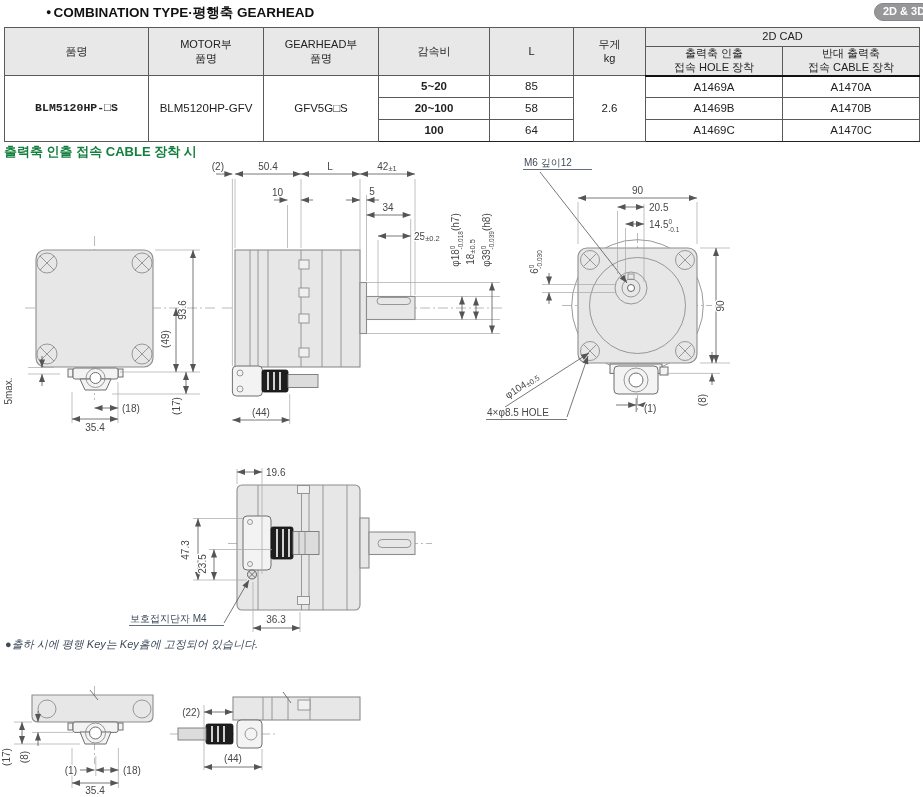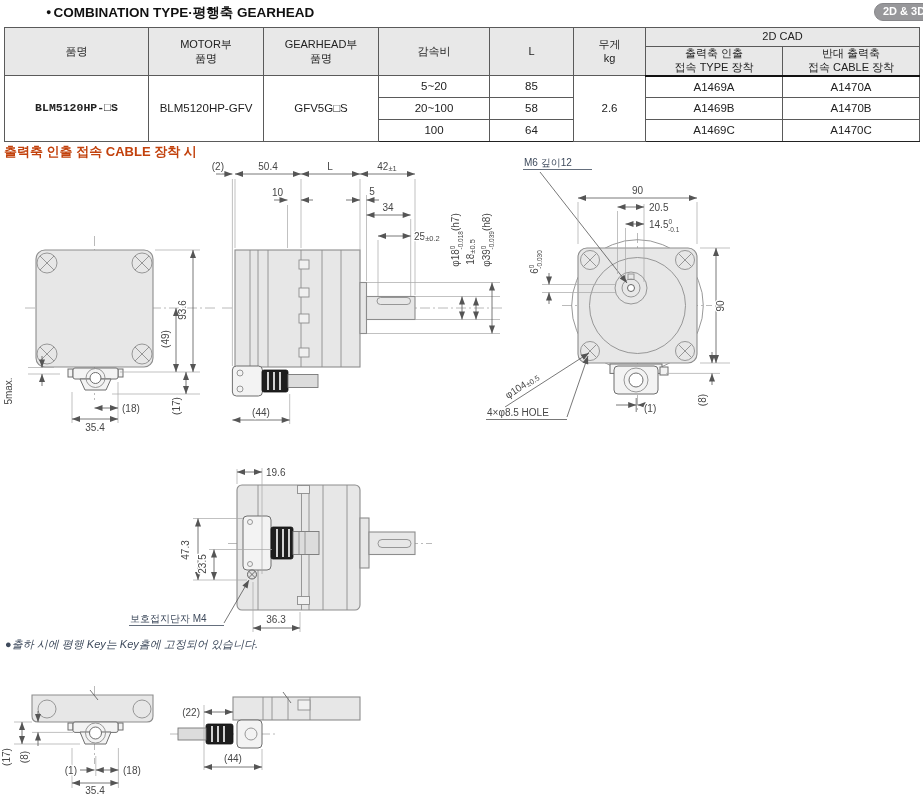--- a/index.html
+++ b/index.html
@@ -10,23 +10,23 @@
   .title .bullet{font-size:9px;vertical-align:2px;margin-right:2px;}
   .badge{position:absolute;right:0;top:0;background:#97979a;border:1px solid #87878a;color:#fff;font-weight:bold;font-size:11px;padding:2px 8px 3px;border-radius:9px;line-height:1;}
   
   table.spec{position:absolute;top:27px;left:4px;width:915px;border-collapse:collapse;table-layout:fixed;}
   table.spec th,table.spec td{border:1px solid #5a5a5a;text-align:center;vertical-align:middle;padding:0;font-size:11.5px;color:#222;white-space:pre-line;line-height:1.25;}
   table.spec th{background:#e8e8e8;font-weight:normal;font-size:11px;}
   tr.h1{height:19px;} tr.h2{height:29px;} tr.dr{height:22px;}
   tr.h2 th, th.rs2{border-bottom:2.5px solid #111;}
   tr.last td{border-bottom:1.5px solid #222;}
   td.product{font-weight:bold;font-size:12px;font-family:Liberation Mono, monospace;}
-  td.ratio{font-weight:normal;border-radius:10px;}
+  td.ratio{font-weight:bold;border-radius:10px;}
   
-  .sec{position:absolute;left:4px;font-weight:bold;font-size:13px;color:#c2410c;}
+  .sec{position:absolute;left:4px;font-weight:bold;font-size:13px;color:#15803d;}
   .note{position:absolute;left:5px;font-size:11px;color:#3e4a5c;font-style:italic;}
   
   svg{position:absolute;left:0;}
   .outl{fill:#e7e7e7;stroke:#8d8d8d;stroke-width:1.1;}
   .white{fill:#f3f3f3;stroke:#6f6f6f;stroke-width:1;}
   .thin{fill:none;stroke:#8d8d8d;stroke-width:0.9;}
   .dk{stroke:#555;fill:none;stroke-width:0.8;}
   .ext{stroke:#a6a6a6;stroke-width:0.7;fill:none;}
   .cl{stroke:#a8a8a8;stroke-width:0.8;stroke-dasharray:10 3 2 3;fill:none;}
   .blk{fill:#1e1e1e;stroke:#111;stroke-width:0.8;}
@@ -67,21 +67,21 @@
       <th class="rs2" rowspan="2">GEARHEAD부
 품명</th>
       <th class="rs2" rowspan="2">감속비</th>
       <th class="rs2" rowspan="2">L</th>
       <th class="rs2" rowspan="2">무게
 kg</th>
       <th colspan="2">2D CAD</th>
     </tr>
     <tr class="h2">
       <th>출력축 인출
-접속 TYPE 장착</th>
+접속 HOLE 장착</th>
       <th>반대 출력축
 접속 CABLE 장착</th>
     </tr>
     <tr class="dr">
       <td class="product" rowspan="3">BLM5120HP-□S</td>
       <td rowspan="3">BLM5120HP-GFV</td>
       <td rowspan="3">GFV5G□S</td>
       <td class="ratio">5~20</td>
       <td>85</td>
       <td rowspan="3">2.6</td>

